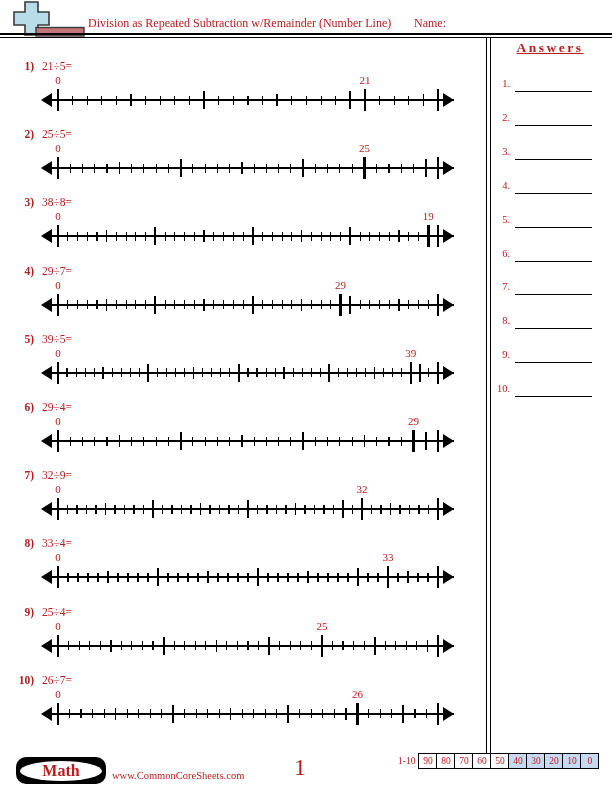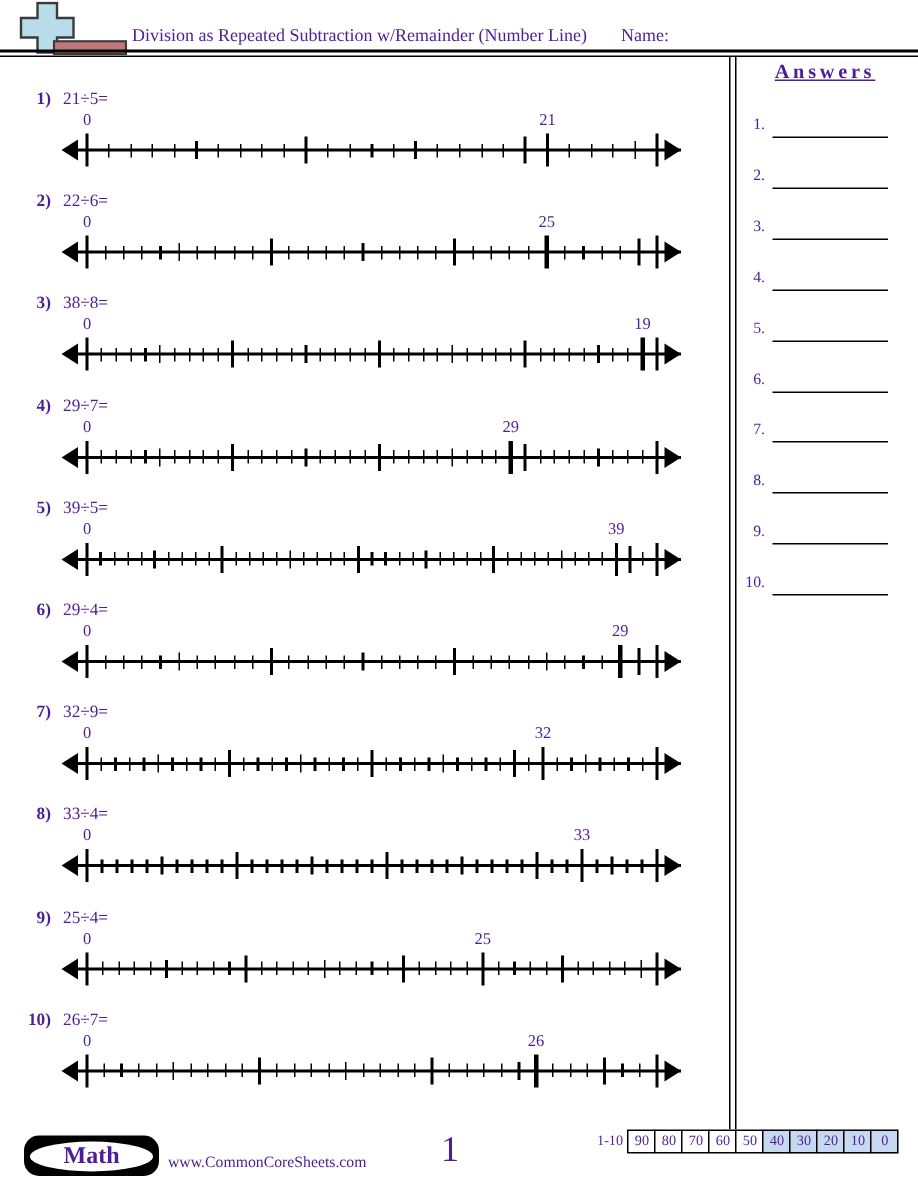--- a/index.html
+++ b/index.html
@@ -1,18 +1,18 @@
 <!DOCTYPE html>
 <html><head>
 <meta charset="utf-8">
 <style>
   html,body { margin:0; padding:0; background:#fff; }
   .page {
     position:relative; width:612px; height:792px; background:#fff;
-    font-family:"Liberation Serif", serif; color:#4c1d95; overflow:hidden;
+    font-family:"Liberation Serif", serif; color:#b91c1c; overflow:hidden;
   }
   
   .logo { position:absolute; left:12px; top:1px; }
   .title { position:absolute; left:88px; top:16px; font-size:12px; white-space:nowrap; }
   .name-label { position:absolute; left:414px; top:16px; font-size:12px; }
   .hrule { position:absolute; left:0; top:33px; width:612px; height:2px;
     border-top:2.5px solid #000; border-bottom:1px solid #000; }
   .instruction { position:absolute; left:8px; top:42px; font-size:11.5px; font-weight:bold; }
   
   .vsep { position:absolute; left:486px; top:38px; height:715px; width:3px;
@@ -95,21 +95,21 @@
           <div class="tick" style="left: 327.623px; top: 15px; width: 2.6px; height: 22px;"></div>
           <div class="tick" style="left: 342.988px; top: 21.5px; width: 1.1px; height: 9px;"></div>
           <div class="tick" style="left: 357.604px; top: 21.5px; width: 1.1px; height: 9px;"></div>
           <div class="tick" style="left: 372.219px; top: 21.5px; width: 1.1px; height: 9px;"></div>
           <div class="tick" style="left: 386.635px; top: 20px; width: 1.5px; height: 12px;"></div>
           <div class="tick" style="left: 400.7px; top: 15px; width: 2.6px; height: 22px;"></div>
         </div>
       </div>
       <div class="problem" style="top: 126.2px;">
         <div class="p-num">2)</div>
-        <div class="p-expr">22÷6=</div>
+        <div class="p-expr">25÷5=</div>
         <div class="numline">
           <div class="nl-label" style="left: 22px;">0</div>
           <div class="nl-label" style="left: 328.452px;">25</div>
           <div class="nl-line"></div>
           <div class="nl-arrow-left"></div>
           <div class="nl-arrow-right"></div>
           <div class="tick" style="left: 20.7px; top: 15px; width: 2.6px; height: 22px;"></div>
           <div class="tick" style="left: 33.7081px; top: 21.5px; width: 1.1px; height: 9px;"></div>
           <div class="tick" style="left: 45.9661px; top: 21.5px; width: 1.1px; height: 9px;"></div>
           <div class="tick" style="left: 58.2242px; top: 21.5px; width: 1.1px; height: 9px;"></div>

